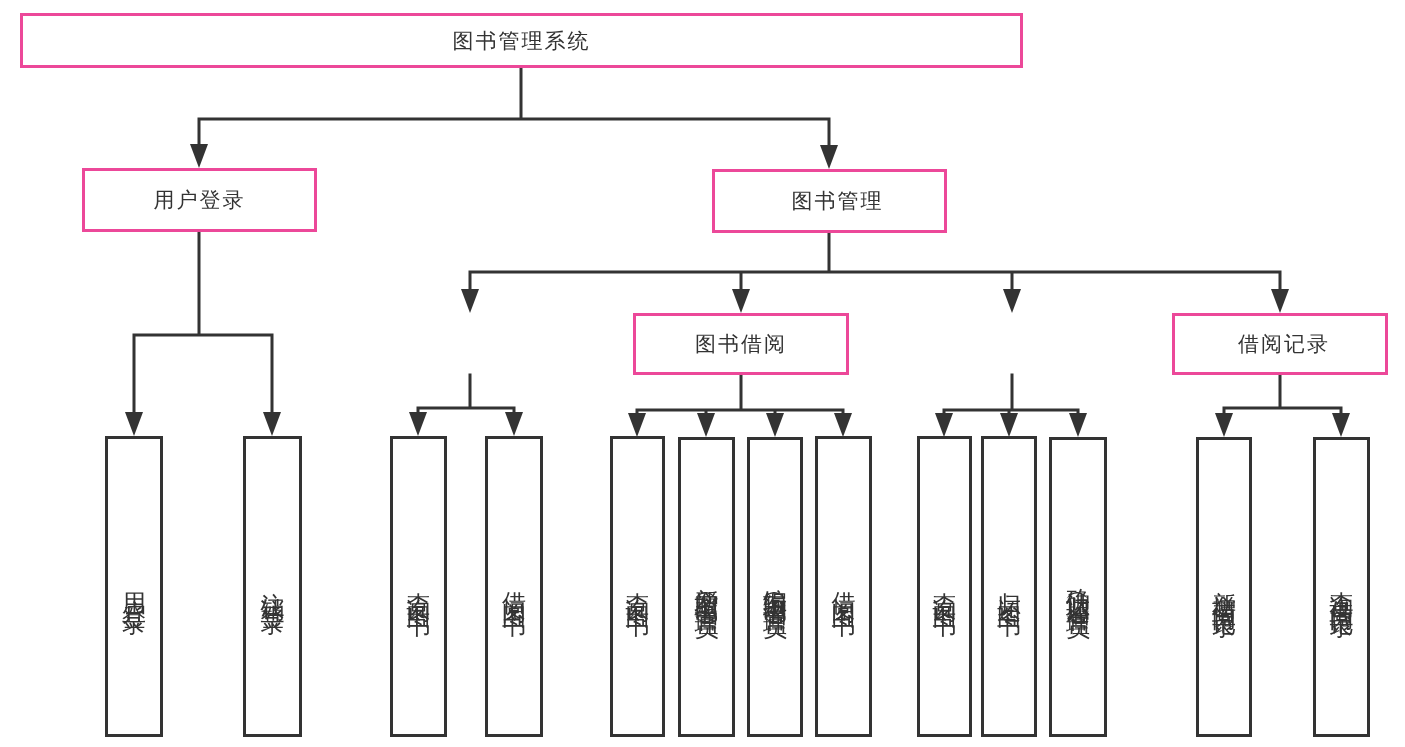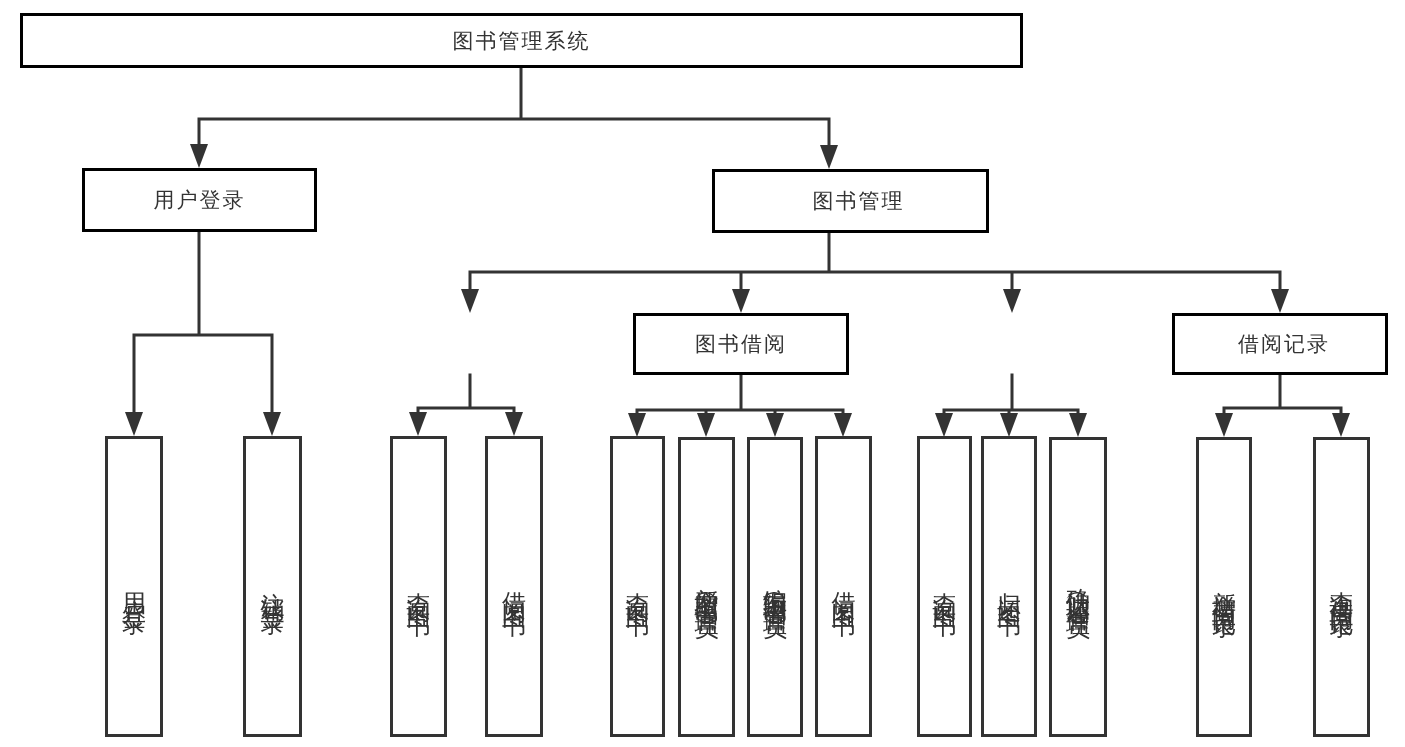--- a/index.html
+++ b/index.html
@@ -7,21 +7,21 @@
     position:relative;
     width:1405px; height:747px;
     background:#ffffff;
     font-family:"Liberation Sans", sans-serif;
     overflow:hidden;
   }
   #wires { position:absolute; left:0; top:0; width:1405px; height:747px; pointer-events:none; }
   .hbox {
     position:absolute;
     box-sizing:border-box;
-    border:3px solid #000000;
+    border:3px solid #ec4899;
     background:#ffffff;
     display:flex; align-items:center; justify-content:center;
     font-size:21px; letter-spacing:2px; color:#333333;
     white-space:nowrap;
   }
   .leaf {
     position:absolute;
     box-sizing:border-box;
     border:3px solid #333333;
     background:#ffffff;
@@ -86,21 +86,21 @@
       <polygon points="1009,437 1000,413 1018,413"></polygon>
       <polygon points="1078,437 1069,413 1087,413"></polygon>
       <polygon points="1224,437 1215,413 1233,413"></polygon>
       <polygon points="1341,437 1332,413 1350,413"></polygon>
     </g>
   </svg>
 
   <div class="hbox" style="left:20px; top:13px; width:1003px; height:55px;">图书管理系统</div>
 
   <div class="hbox" style="left:82px; top:168px; width:235px; height:64px;">用户登录</div>
-  <div class="hbox" style="left:712px; top:169px; width:277px; height:64px;padding-left:16px;">图书管理</div>
+  <div class="hbox" style="left:712px; top:169px; width:235px; height:64px;padding-left:16px;">图书管理</div>
 
   <div class="hbox" style="left:633px; top:313px; width:216px; height:62px;">图书借阅</div>
   <div class="hbox" style="left:1172px; top:313px; width:216px; height:62px;padding-left:8px;">借阅记录</div>
 
   <div class="leaf" style="left:105px; top:436px; width:58px; height:301px;">
     <span>用户登录</span>
   </div>
   <div class="leaf" style="left:243px; top:436px; width:59px; height:301px;">
     <span>注销登录</span>
   </div>

